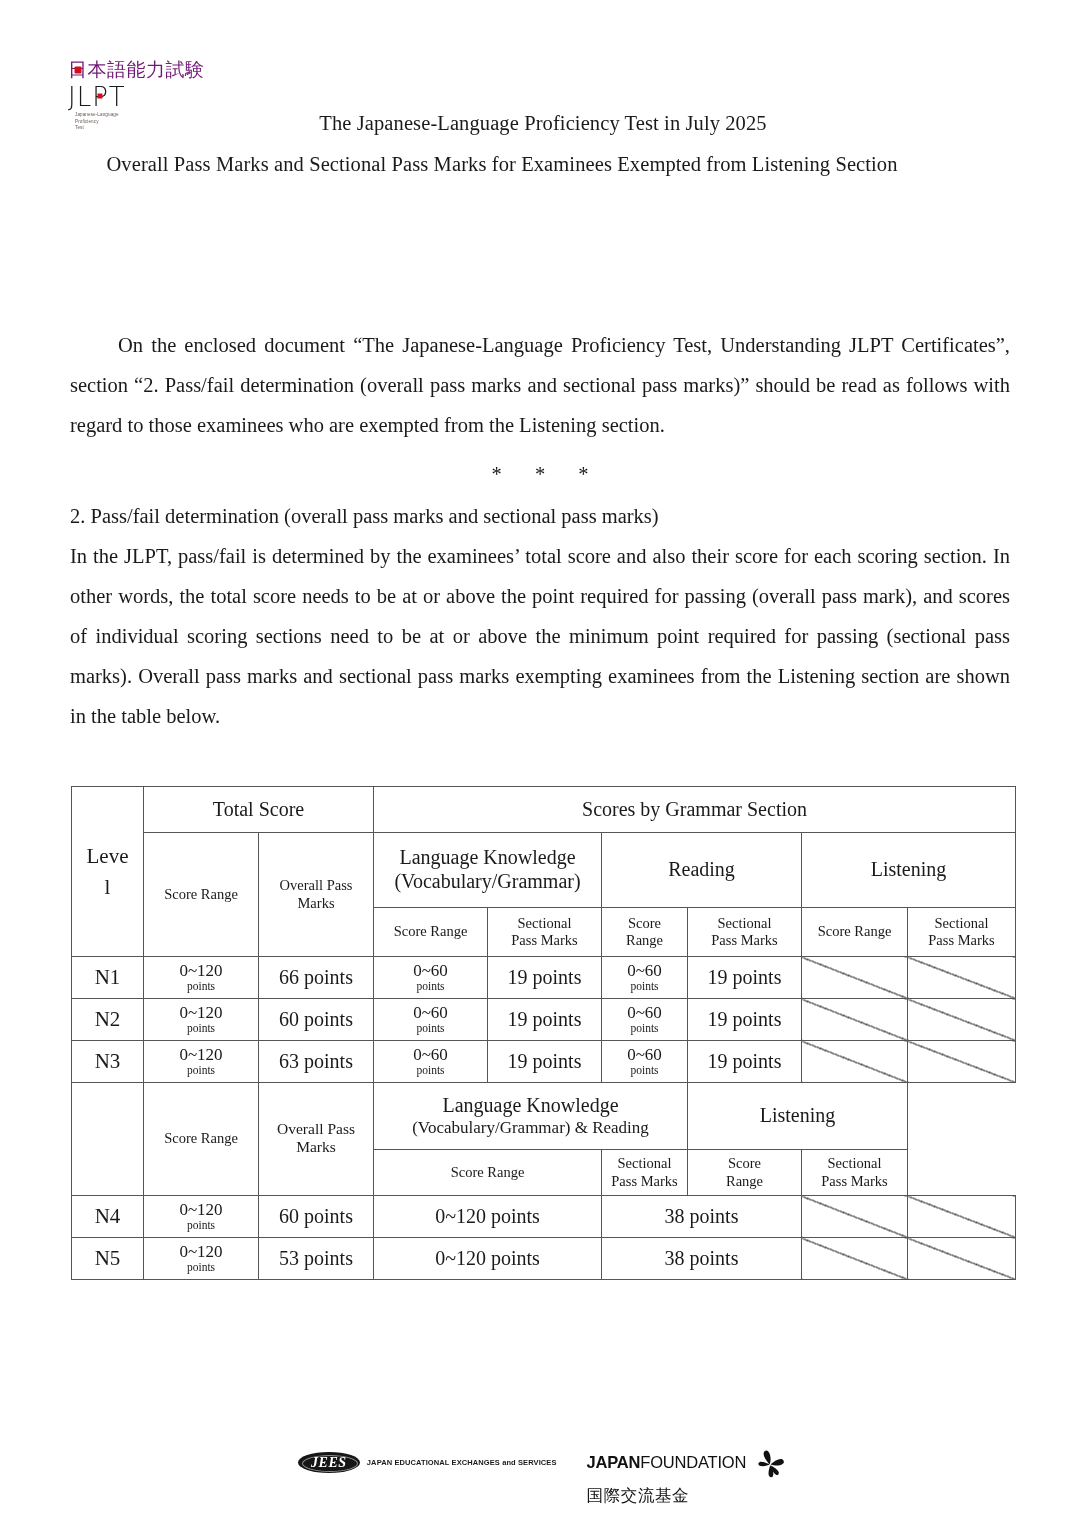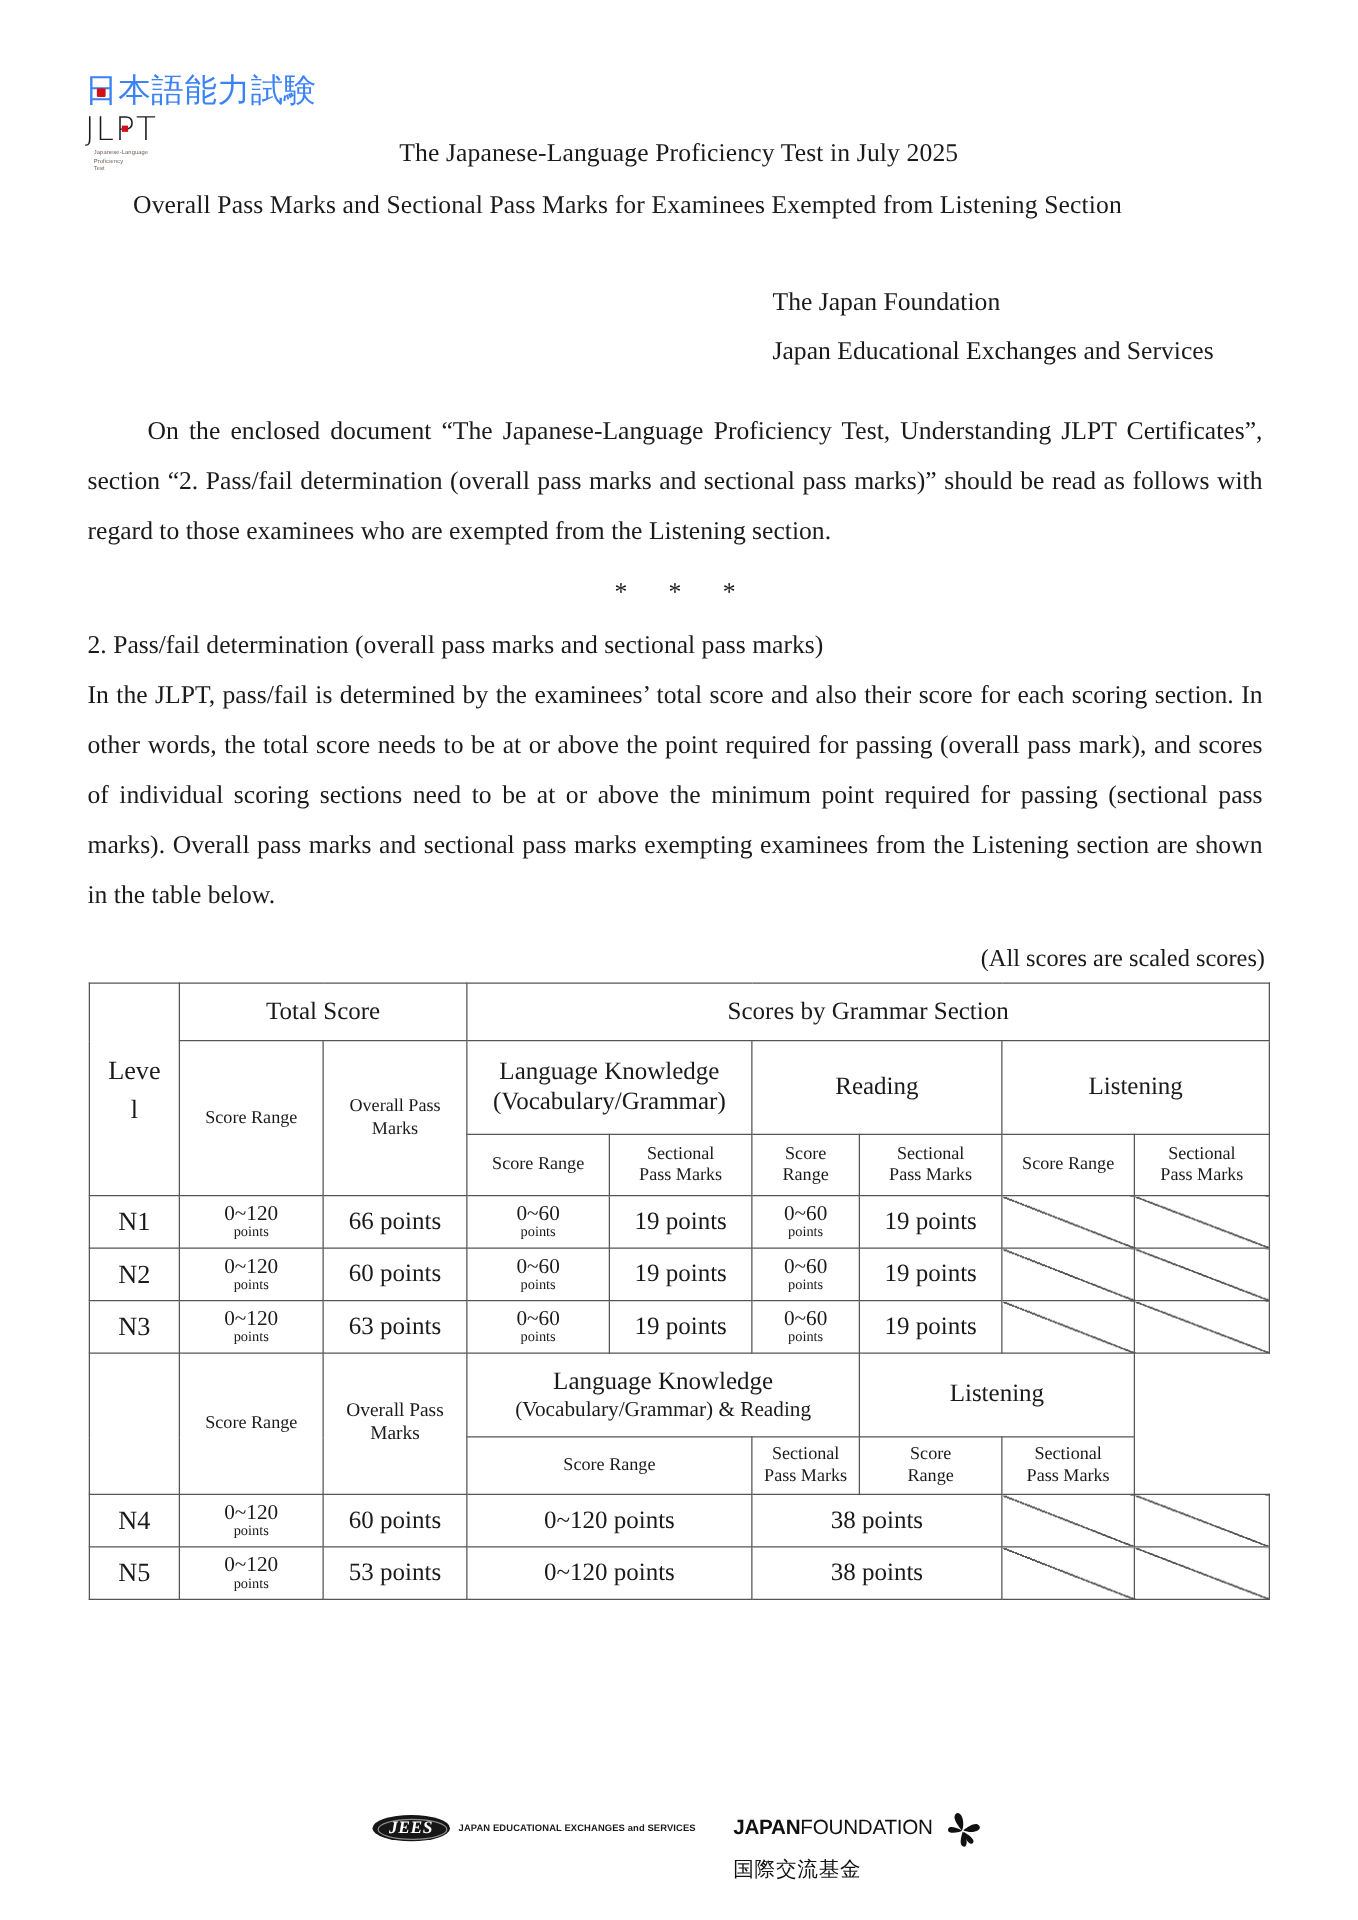--- a/index.html
+++ b/index.html
@@ -25,24 +25,24 @@
 
   
   .jlpt-logo {
     position: absolute;
     left: 68px;
     top: 60px;
     width: 210px;
   }
   .jlpt-jp {
     font-family: "DejaVu Sans", sans-serif;
-    font-size: 26px;
+    font-size: 19px;
     letter-spacing: 0.5px;
     line-height: 1;
-    color: #3b82f6;
+    color: #701a75;
     white-space: nowrap;
     position: relative;
   }
   .jlpt-jp .redbox {
     display: inline-block;
     position: relative;
   }
   .jlpt-jp .redbox::after {
     content: "";
     position: absolute;
@@ -316,33 +316,28 @@
         <div>Japanese-Language</div>
         <div>Proficiency</div>
         <div>Test</div>
       </div>
     </div>
   </div>
 
   <div class="title-1">The Japanese-Language Proficiency Test in July 2025</div>
   <div class="title-2">Overall Pass Marks and Sectional Pass Marks for Examinees Exempted from Listening Section</div>
 
-  <div class="org-block">
-    <div>The Japan Foundation</div>
-    <div>Japan Educational Exchanges and Services</div>
-  </div>
 
   <div class="body-wrap">
     <p class="para indent">On the enclosed document “The Japanese-Language Proficiency Test, Understanding JLPT Certificates”, section “2. Pass/fail determination (overall pass marks and sectional pass marks)” should be read as follows with regard to those examinees who are exempted from the Listening section.</p>
     <div class="stars">*  *  *</div>
     <p class="sec-head">2. Pass/fail determination (overall pass marks and sectional pass marks)</p>
     <p class="para">In the JLPT, pass/fail is determined by the examinees’ total score and also their score for each scoring section. In other words, the total score needs to be at or above the point required for passing (overall pass mark), and scores of individual scoring sections need to be at or above the minimum point required for passing (sectional pass marks). Overall pass marks and sectional pass marks exempting examinees from the Listening section are shown in the table below.</p>
   </div>
 
-  <div class="note-scaled">(All scores are scaled scores)</div>
 
   <table class="jlpt">
     <colgroup>
       <col style="width:72px">
       <col style="width:115px">
       <col style="width:115px">
       <col style="width:114px">
       <col style="width:114px">
       <col style="width:86px">
       <col style="width:114px">

